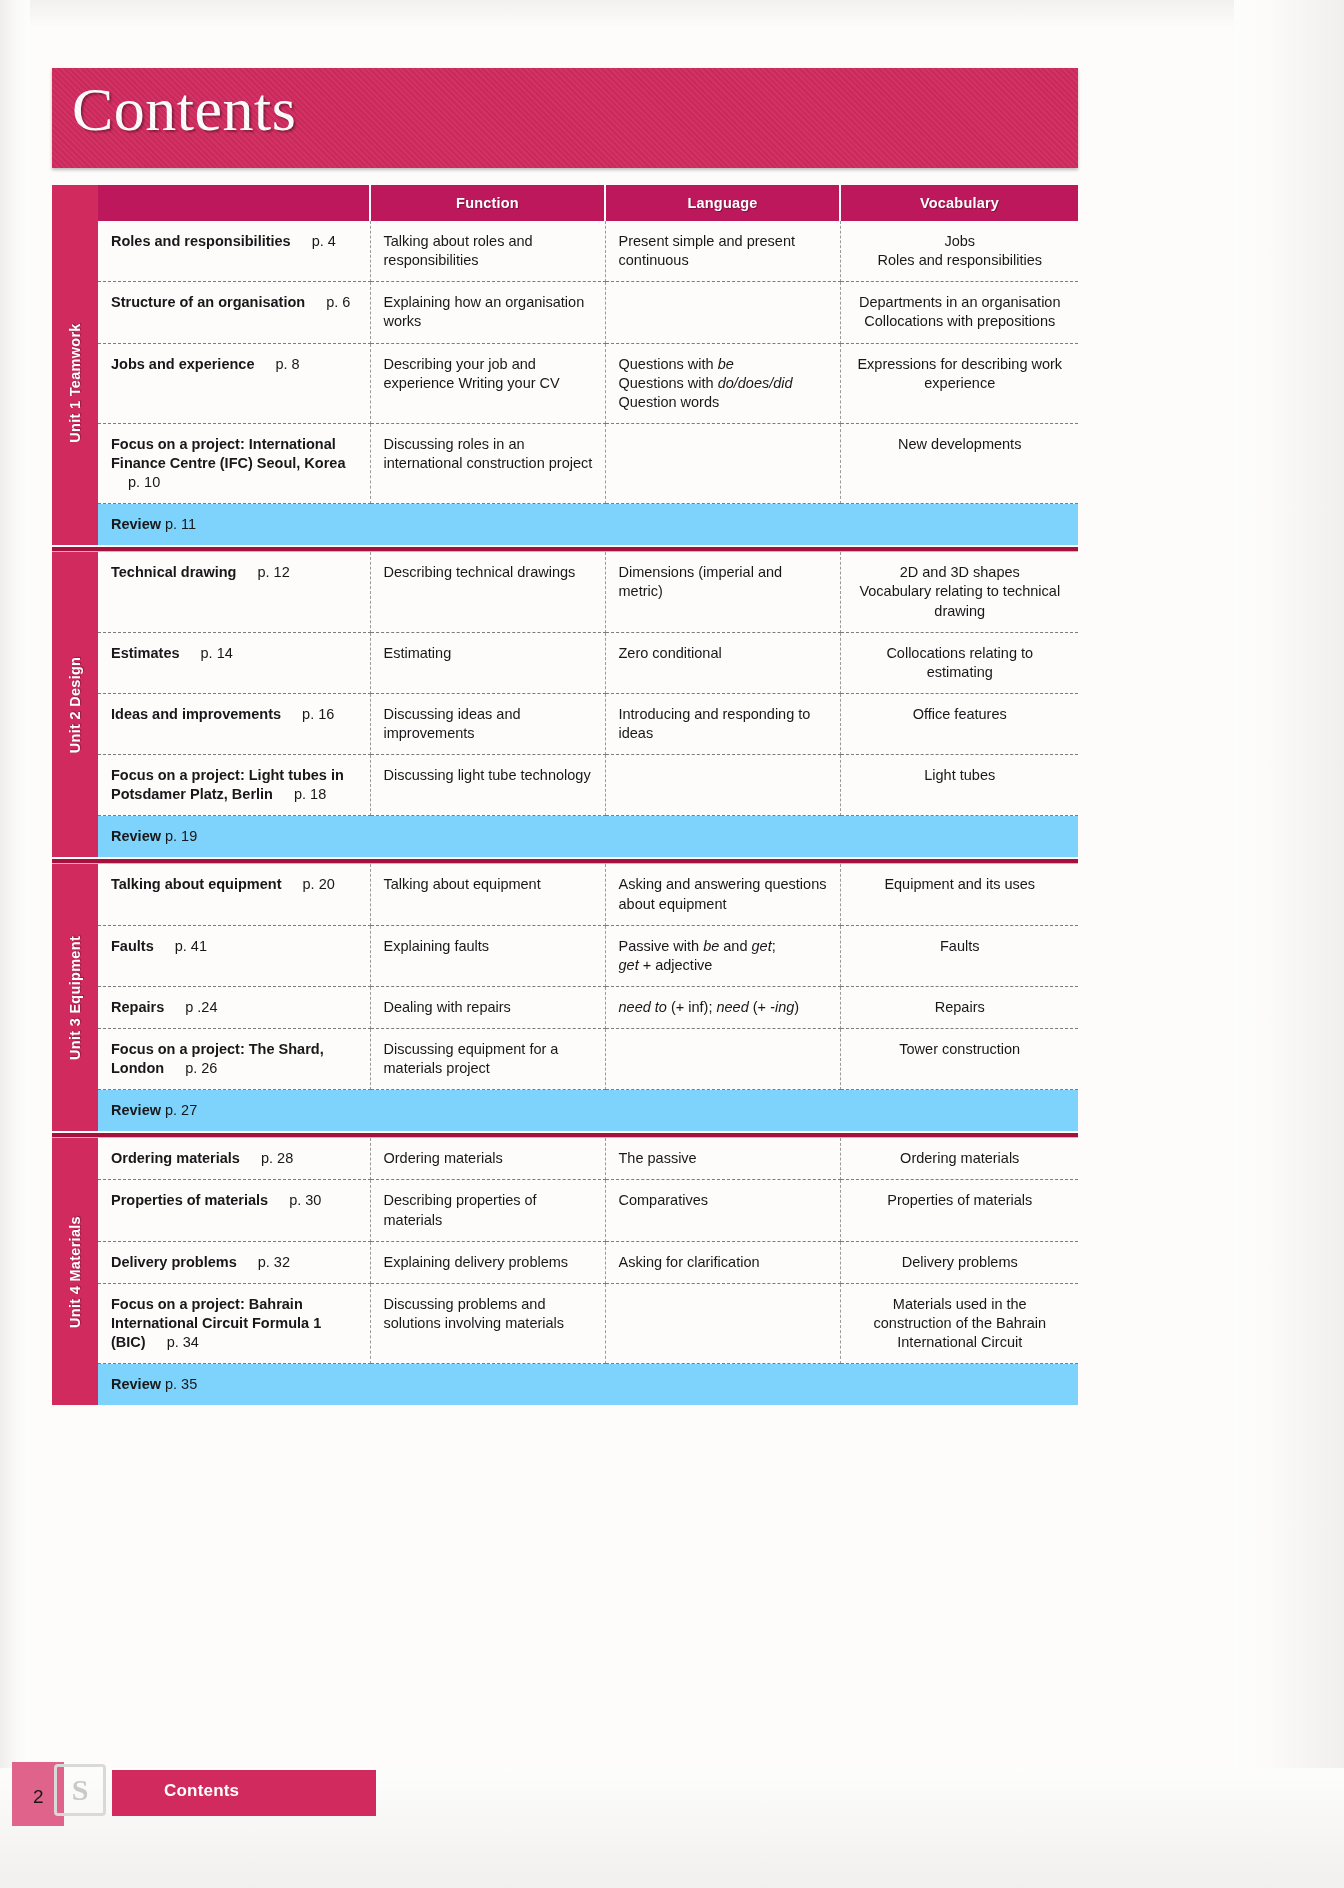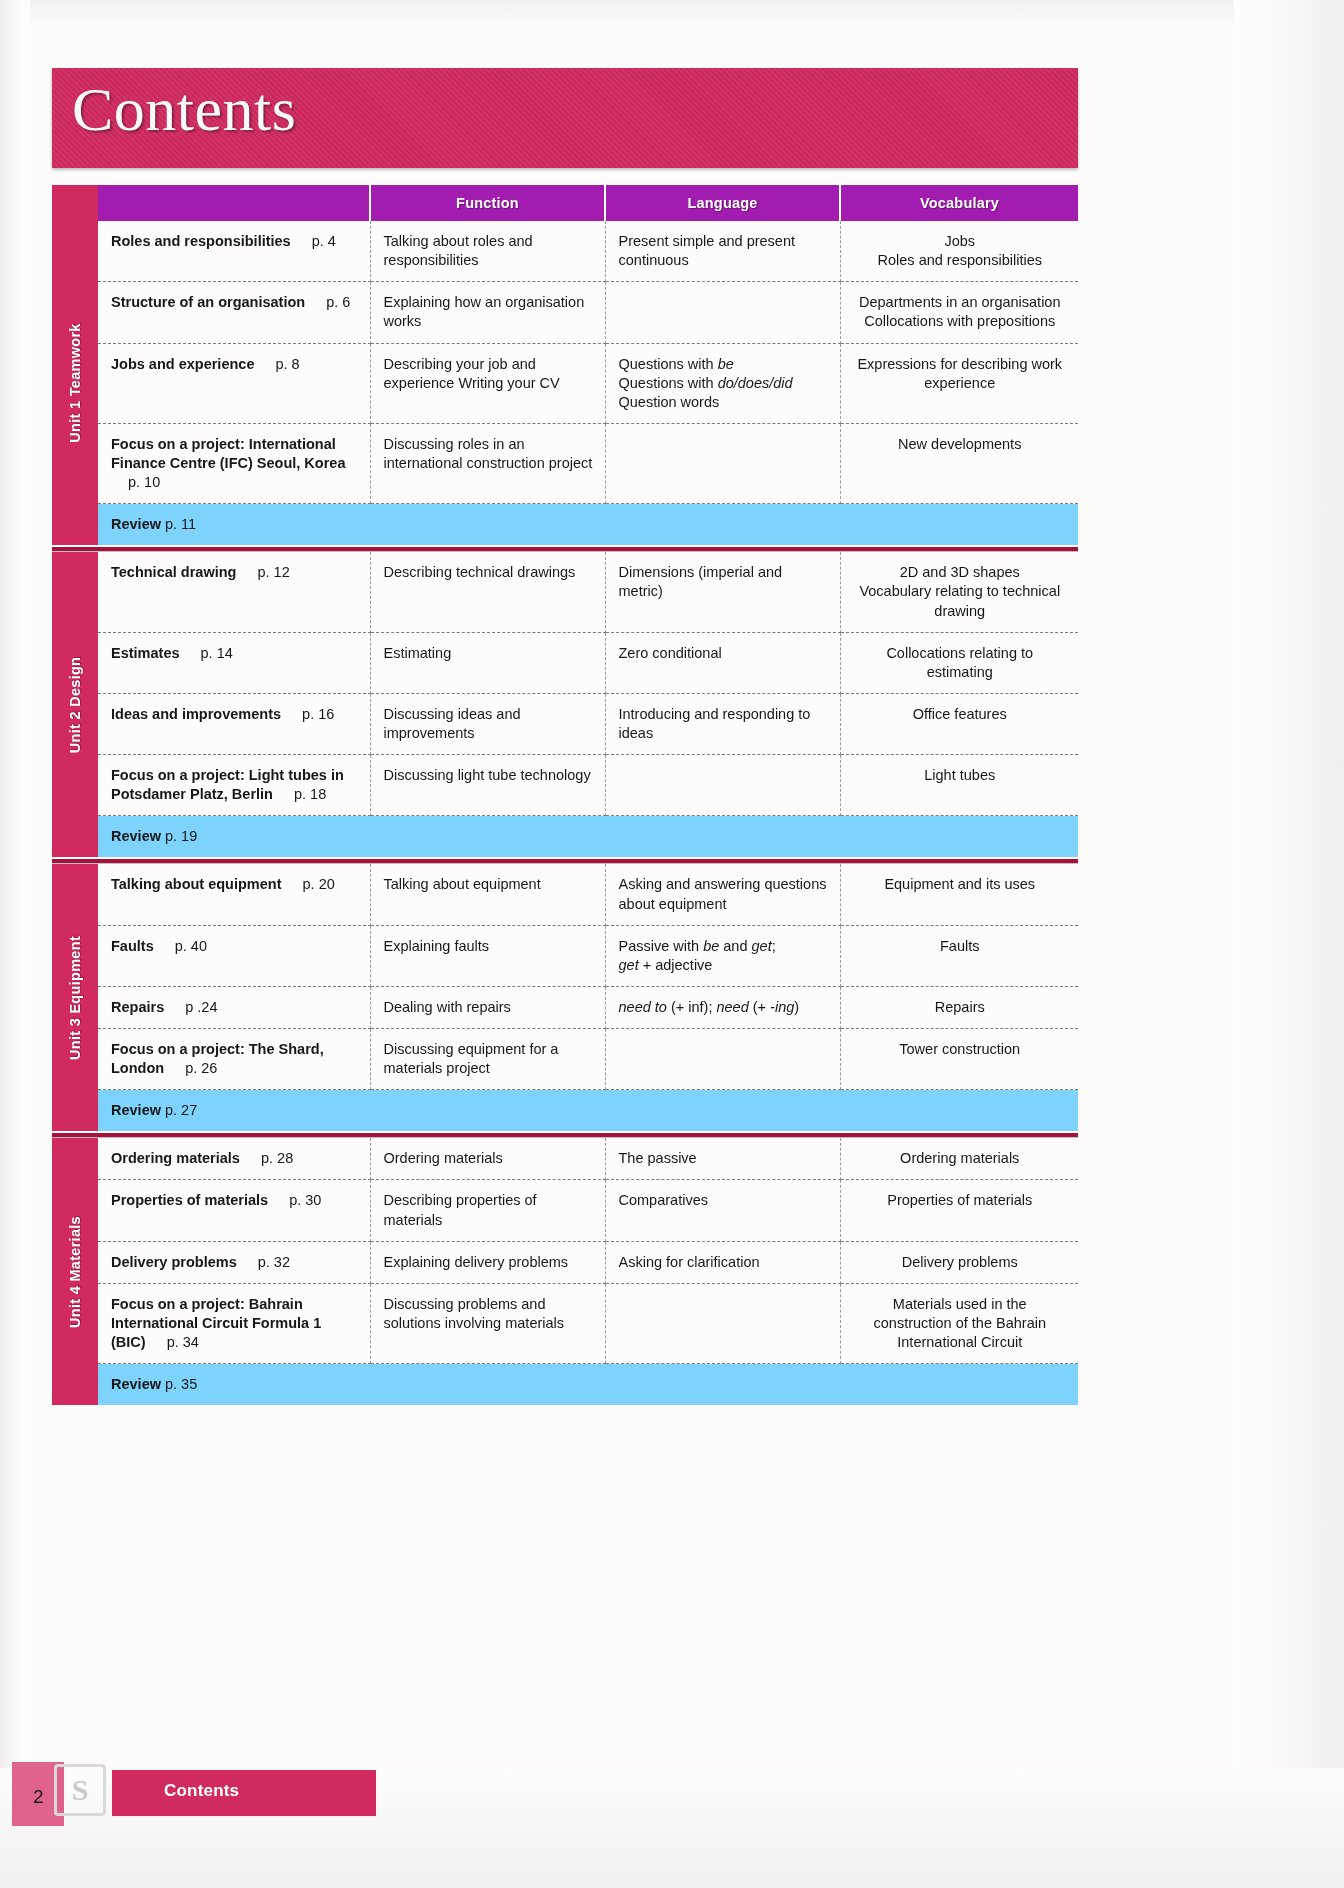--- a/index.html
+++ b/index.html
@@ -61,21 +61,21 @@
     width:1026px;border-collapse:collapse;table-layout:fixed;
   }
   col.c-tab{width:46px;}
   col.c-topic{width:272px;}
   col.c-func{width:235px;}
   col.c-lang{width:235px;}
   col.c-vocab{width:238px;}
 
   
   .hdr td{
-    background:#a21caf;
+    background:#be185d;
     color:#ffffff;
     font-size:14.5px;font-weight:bold;
     text-align:center;
     height:34px;vertical-align:middle;
     border-right:2px solid #ffffff;
     letter-spacing:.2px;
     text-shadow:1px 1px 1px rgba(0,0,0,.35);
     position:relative;
   }
   .hdr td.blank{border-right:2px solid #ffffff;}
@@ -275,21 +275,21 @@
           <tr class="first-row">
             <td class="unit-tab" rowspan="5">
               <div class="unit-tab-label">Unit 3 Equipment</div>
             </td>
             <td class="cell topic">Talking about equipment <span class="pg">p. 20</span></td>
             <td class="cell">Talking about equipment</td>
             <td class="cell">Asking and answering questions about equipment</td>
             <td class="cell last">Equipment and its uses</td>
           </tr>
           <tr>
-            <td class="cell topic">Faults <span class="pg">p. 40</span></td>
+            <td class="cell topic">Faults <span class="pg">p. 41</span></td>
             <td class="cell">Explaining faults</td>
             <td class="cell">Passive with <em>be</em> and <em>get</em>;<br><em>get</em> + adjective</td>
             <td class="cell last">Faults</td>
           </tr>
           <tr>
             <td class="cell topic">Repairs <span class="pg">p .24</span></td>
             <td class="cell">Dealing with repairs</td>
             <td class="cell"><em>need to</em> (+ inf); <em>need</em> (+ <em>-ing</em>)</td>
             <td class="cell last">Repairs</td>
           </tr>

